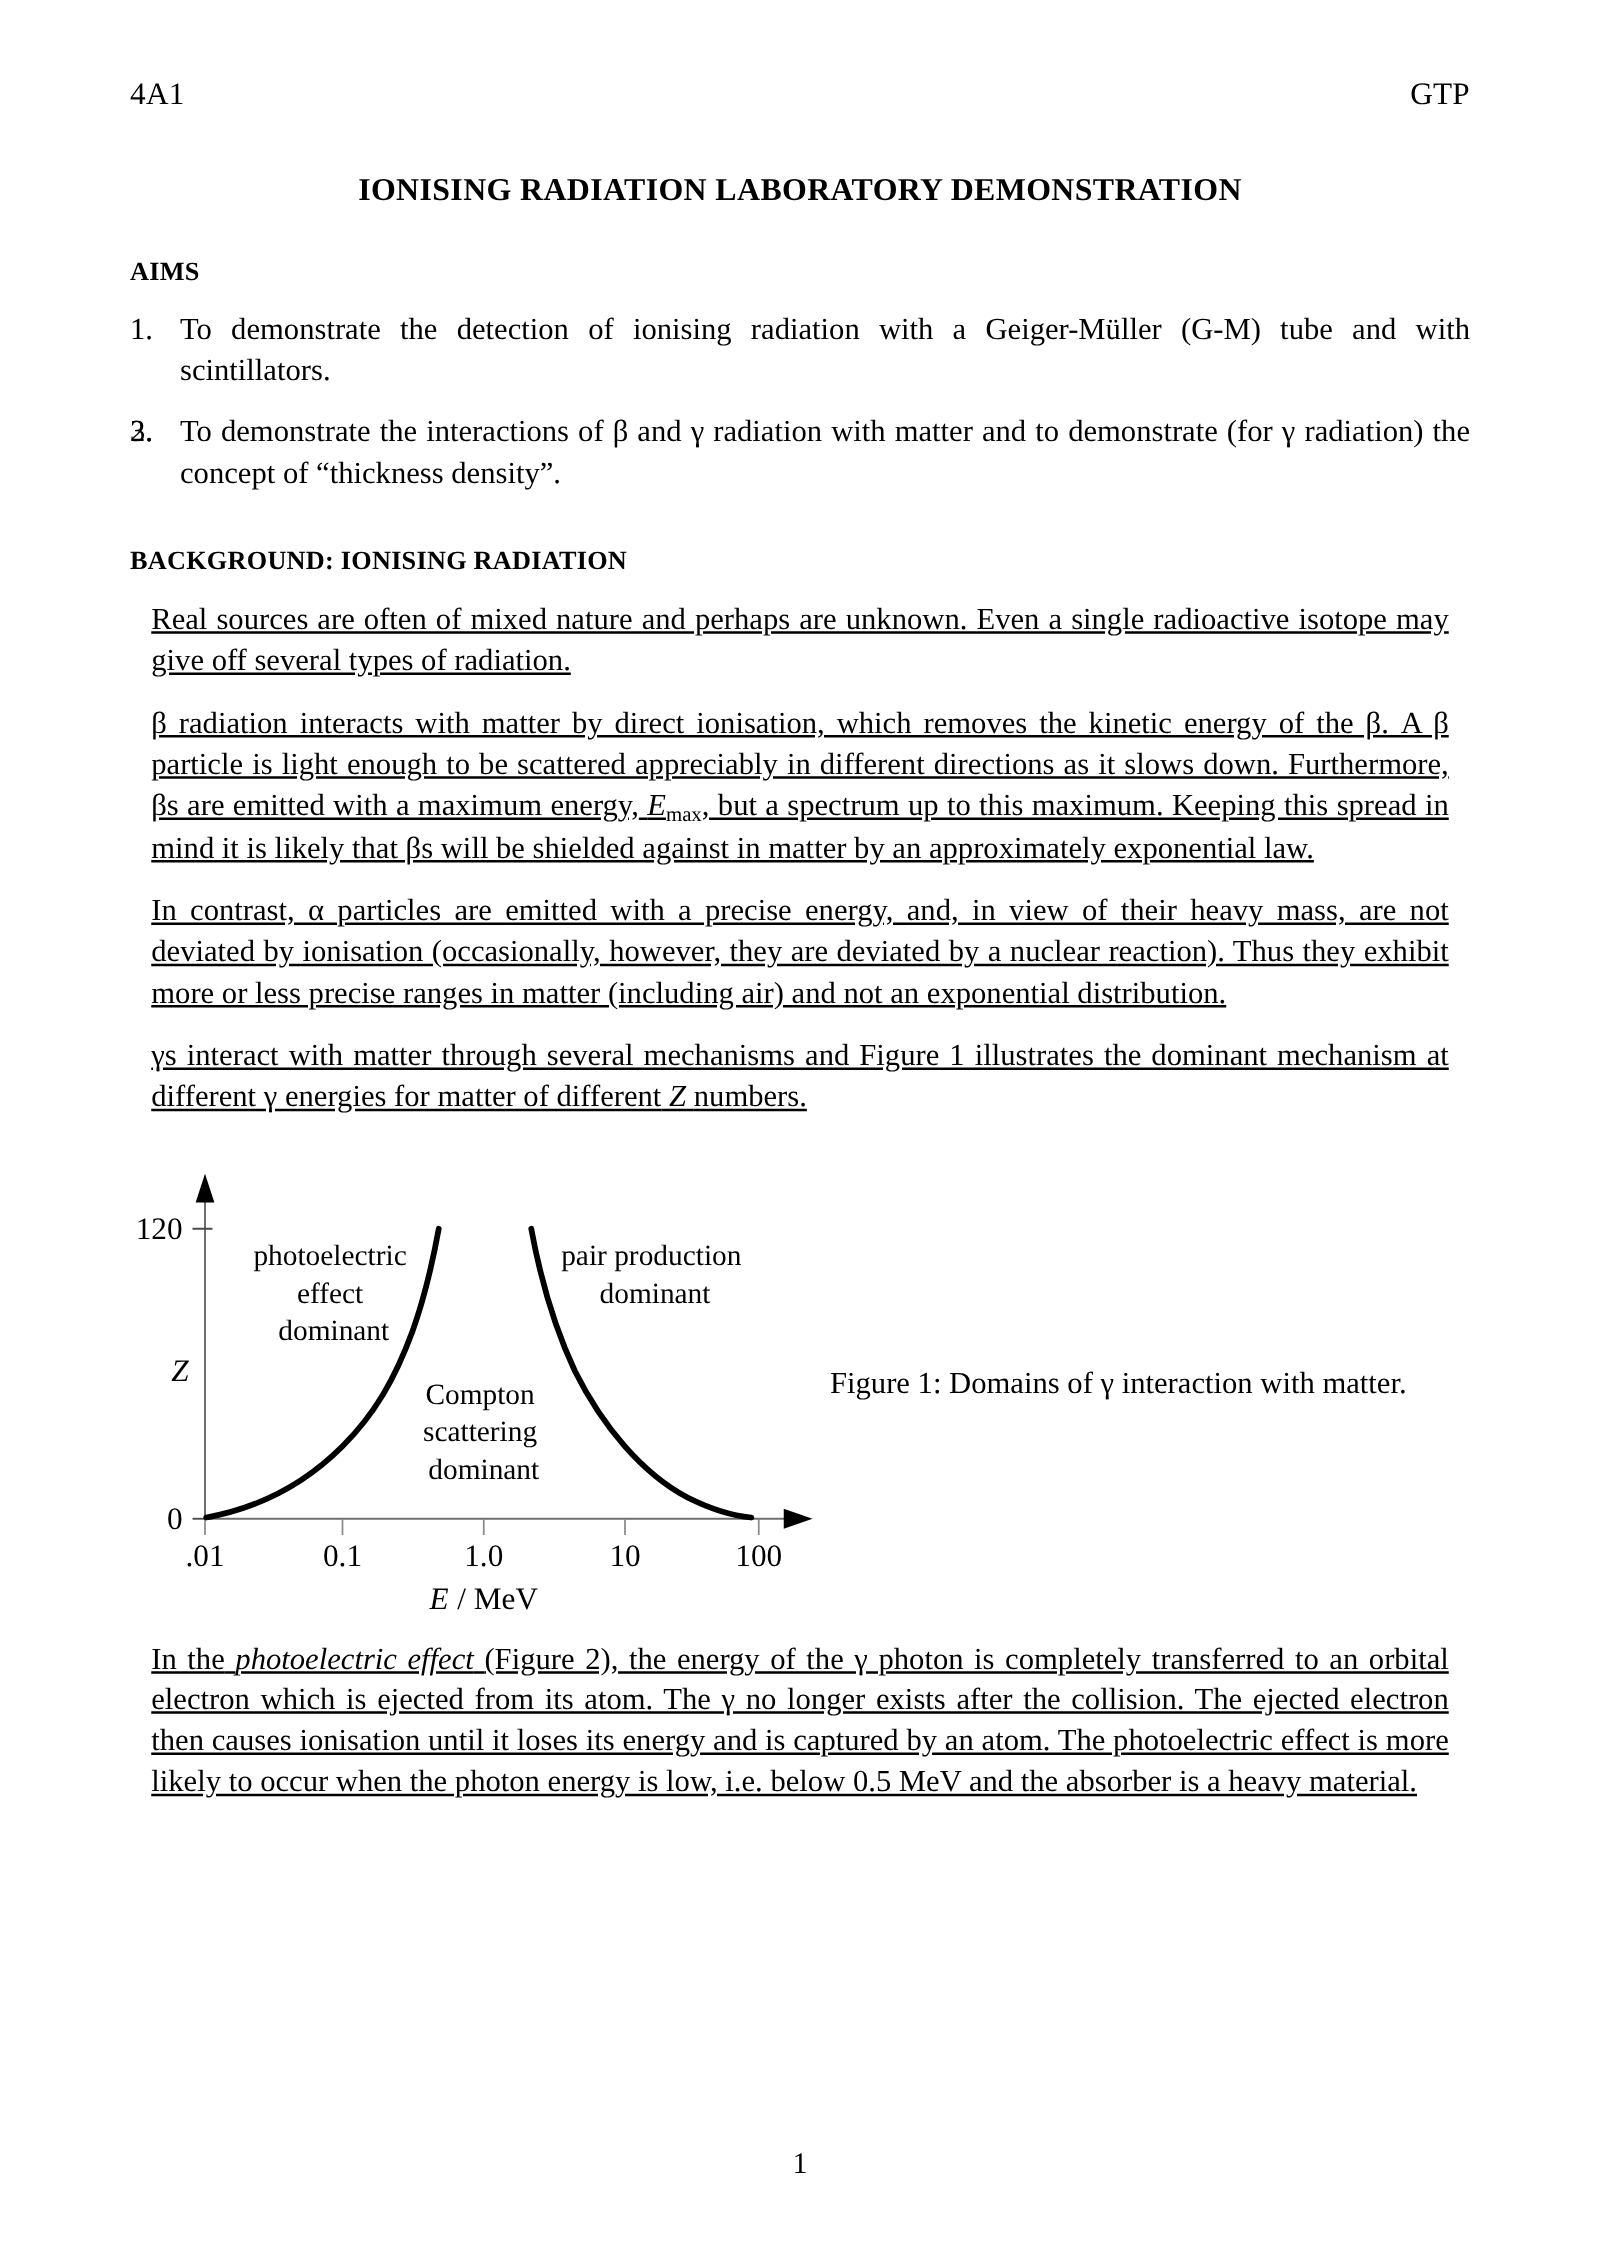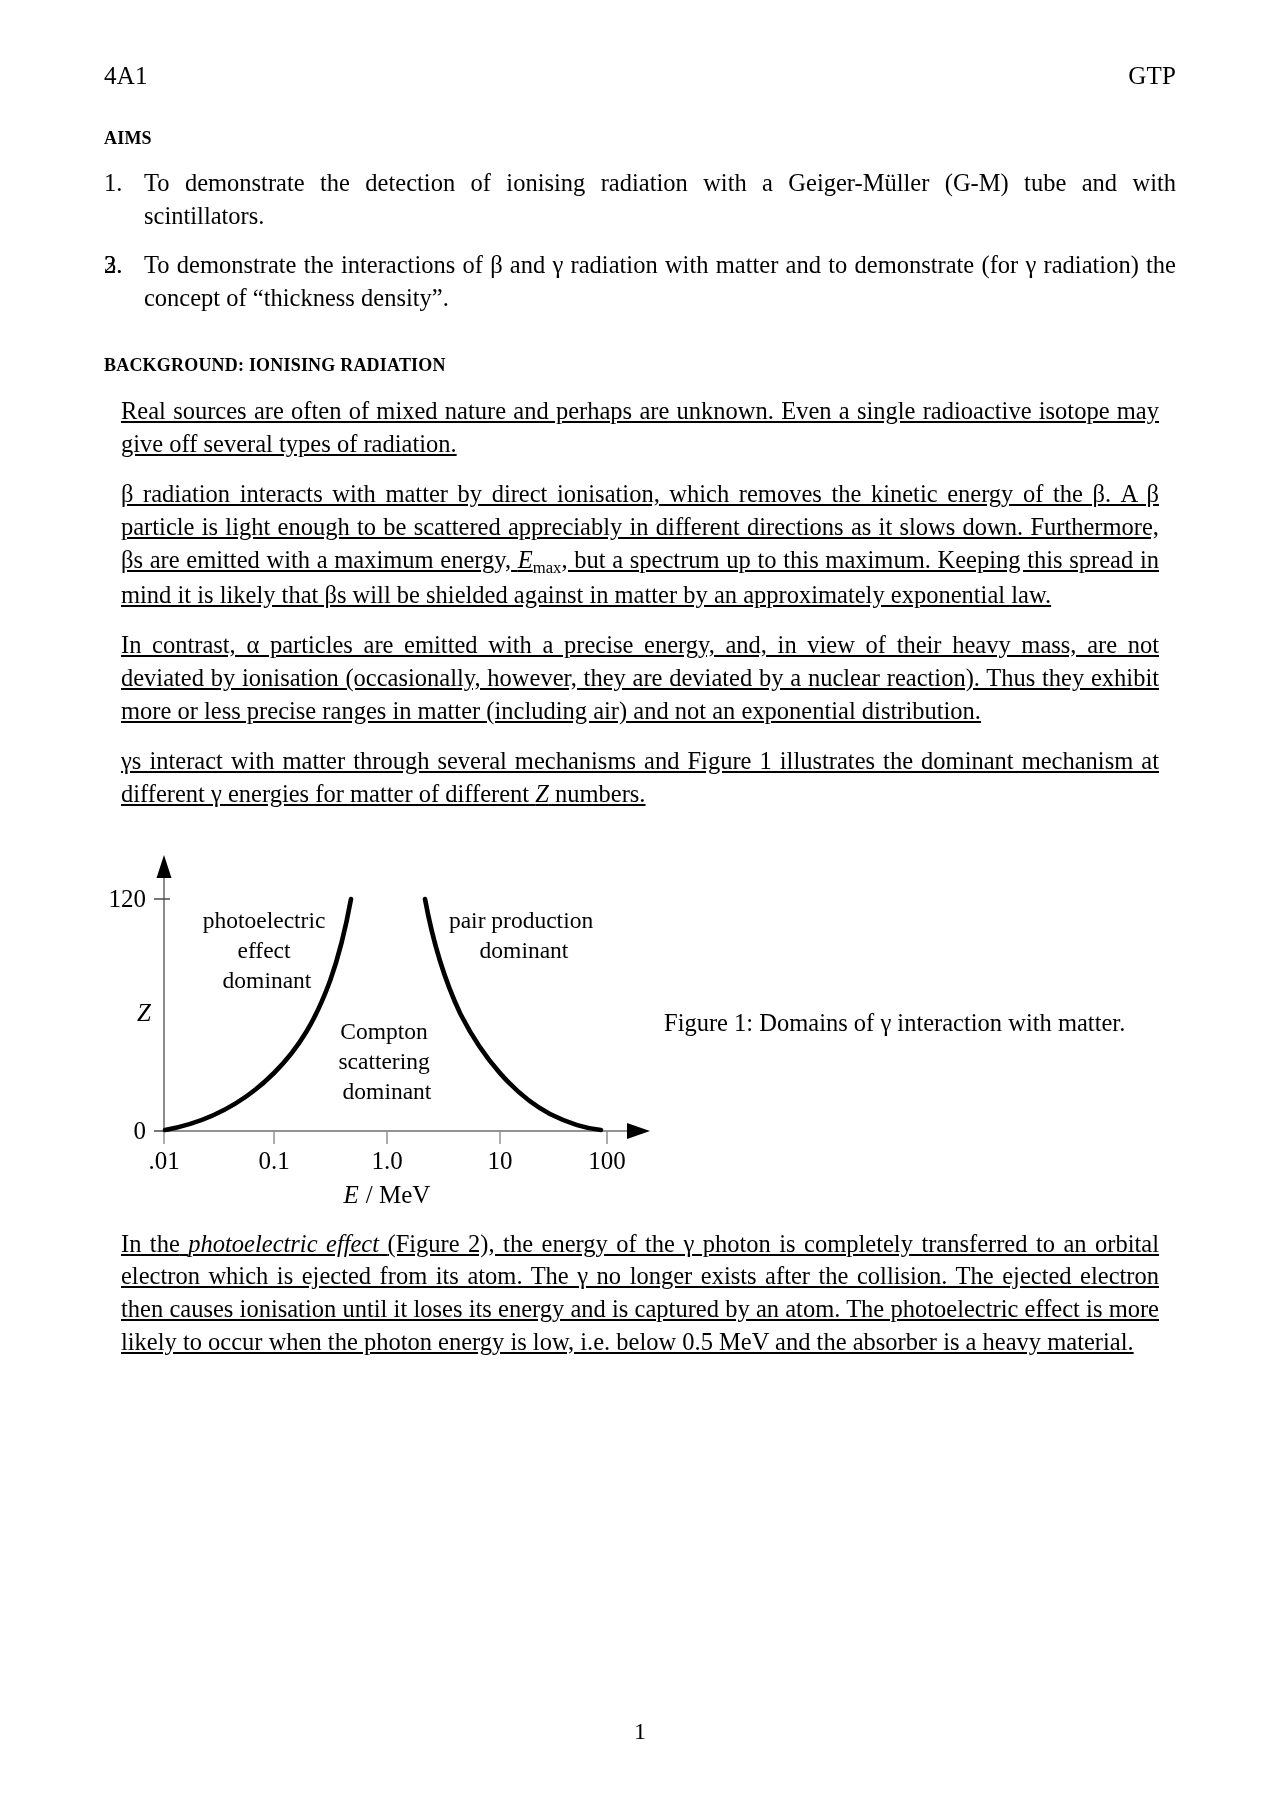--- a/index.html
+++ b/index.html
@@ -36,21 +36,21 @@
     font-weight: bold;
     font-size: 25.5px;
     letter-spacing: 0.3px;
     margin-top: 47px;
     margin-bottom: 0;
   }
 
   
   .heading {
     font-weight: bold;
-    font-size: 18px;
+    font-size: 21px;
     letter-spacing: 0.2px;
   }
   .heading.aims { margin-top: 38px; }
   .heading.background { margin-top: 40px; }
 
   
   p.body {
     font-size: 24.5px;
     line-height: 1.335;
     text-align: justify;
@@ -120,20 +120,21 @@
 </head>
 <body>
 
 <div class="page">
 
   <div class="runhead">
     <span>4A1</span>
     <span>GTP</span>
   </div>
 
+  <div class="doc-title">IONISING RADIATION LABORATORY DEMONSTRATION</div>
 
   <div class="heading aims">AIMS</div>
 
   <ol class="aims-list">
     <li>
       <span class="num">1.</span>
       <span>To demonstrate the detection of ionising radiation with a Geiger-Müller (G-M) tube and with scintillators.</span>
     </li>
     <li>
       <span class="num">2.</span>

